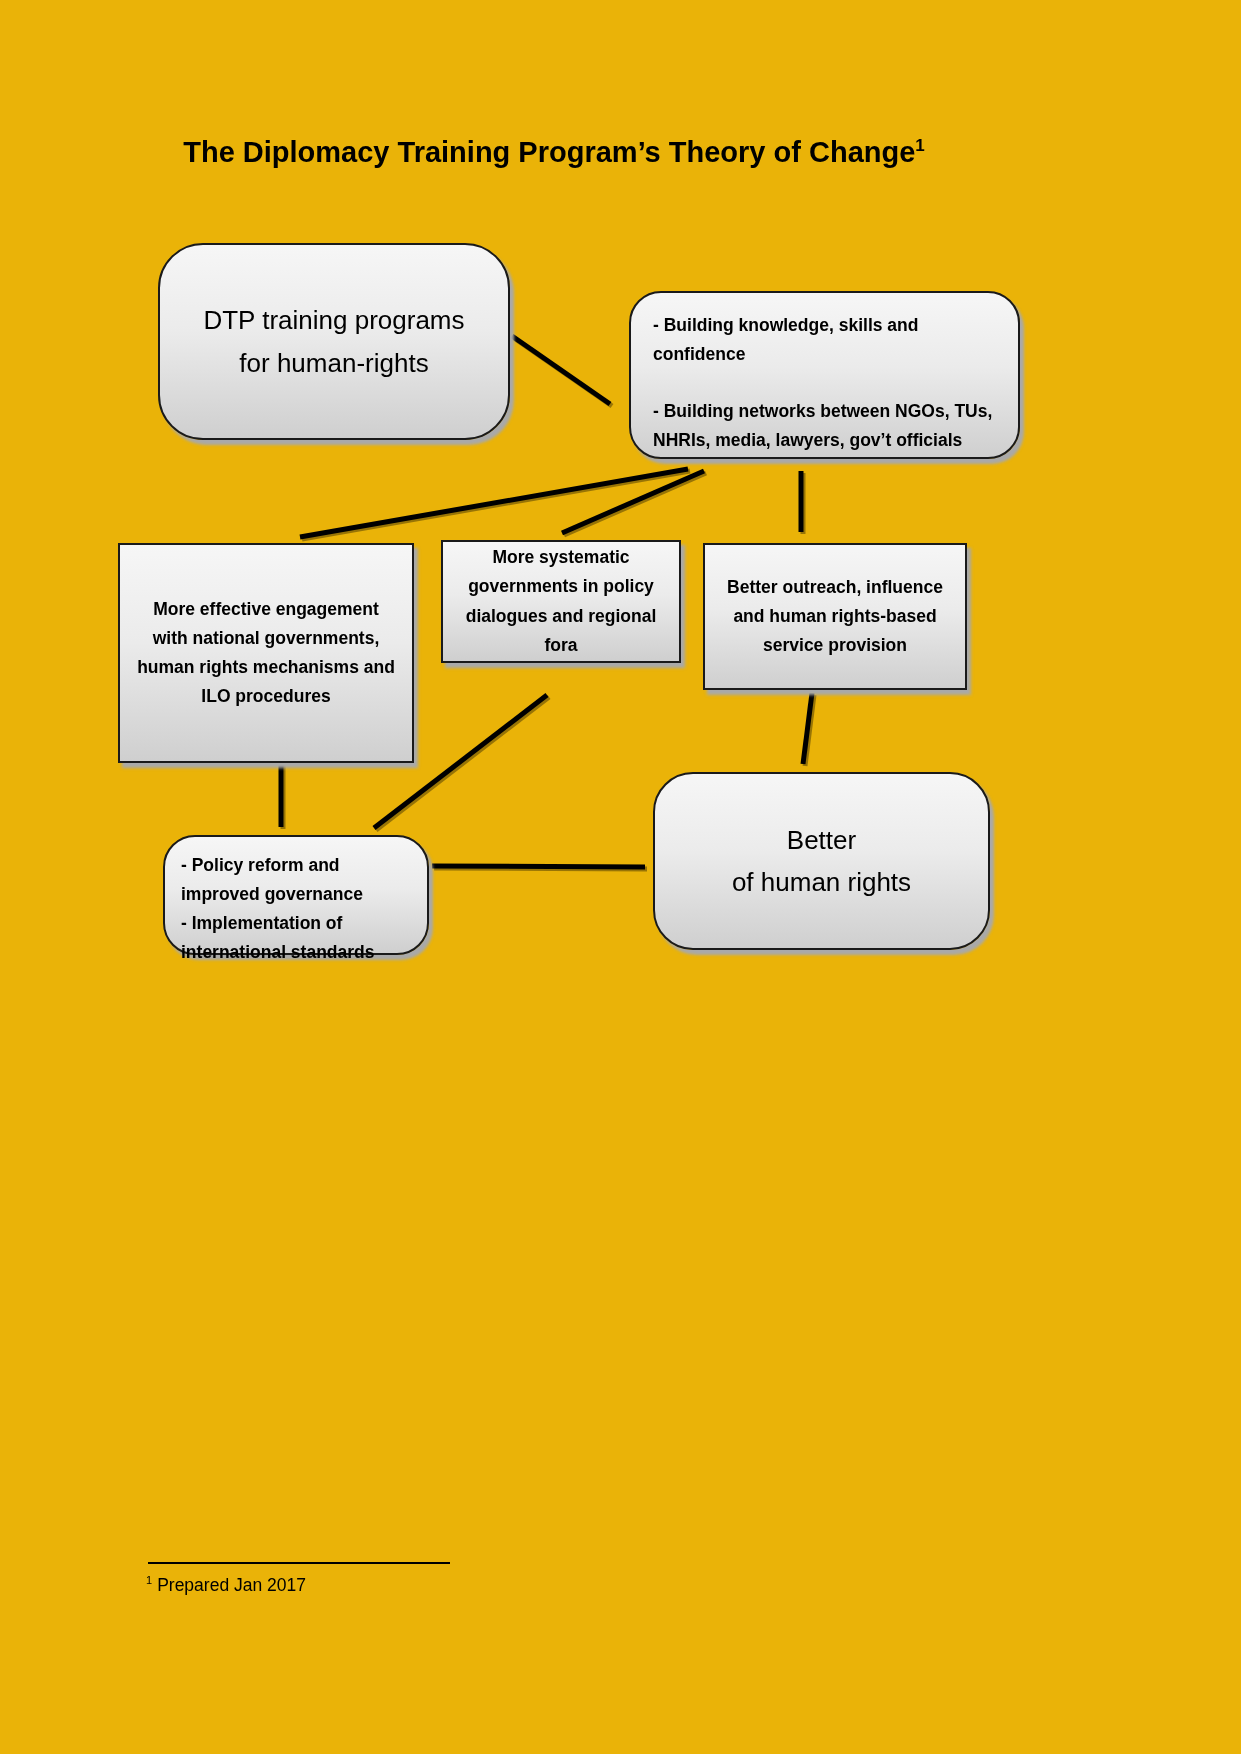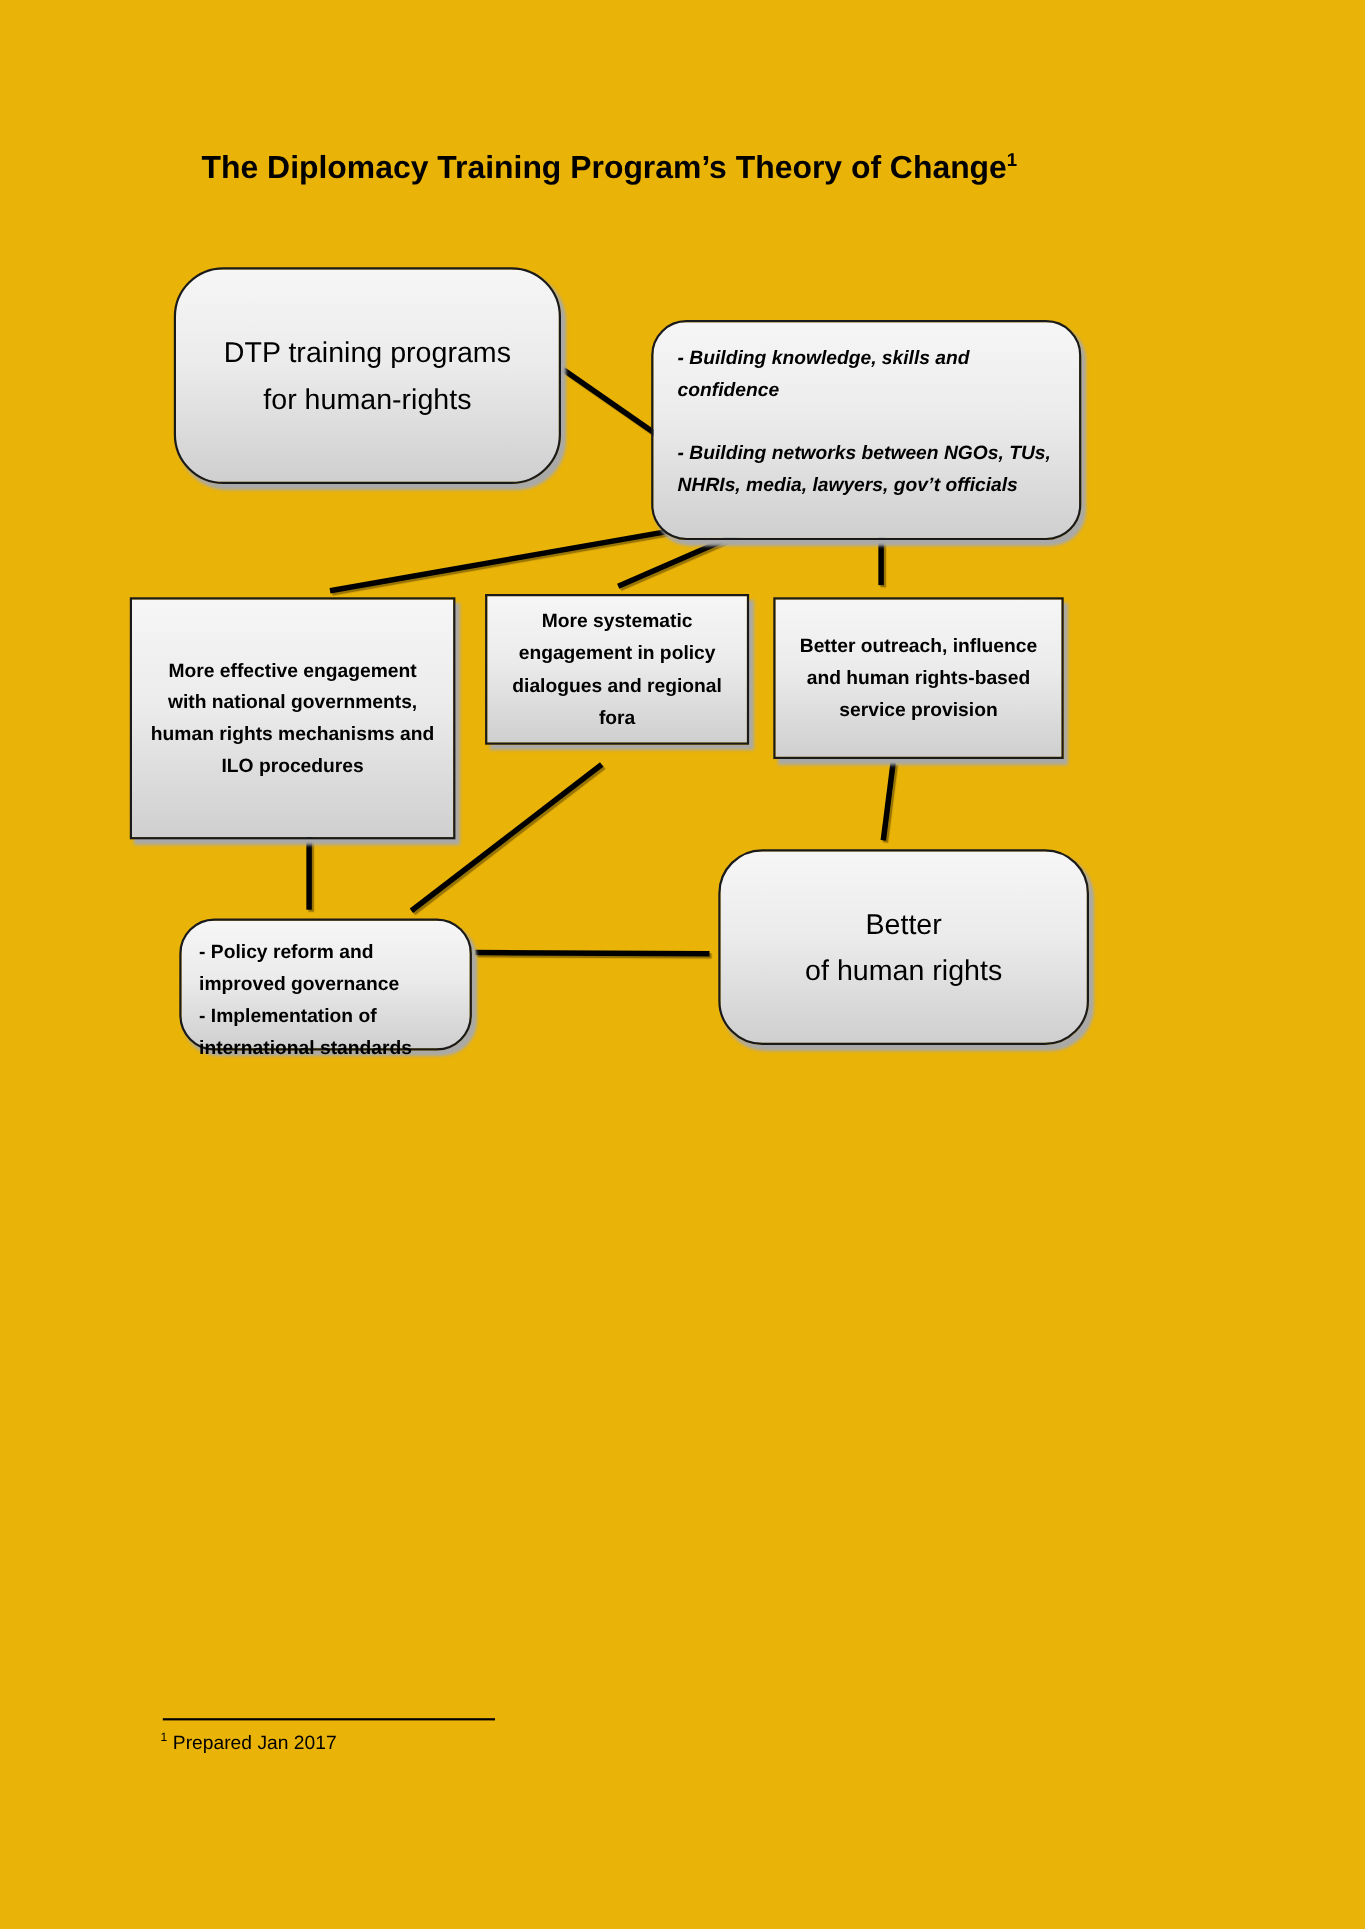--- a/index.html
+++ b/index.html
@@ -32,24 +32,24 @@
     flex-direction: column;
   }
   .rounded-lg { border-radius: 45px; }
   .rounded-md { border-radius: 32px; }
   .rounded-xl { border-radius: 40px; }
   .center-content { justify-content: center; align-items: center; text-align: right; }
   .big-text { font-size: 26px; line-height: 1.62; }
   .bold-text { font-size: 17.5px; font-weight: bold; line-height: 1.66; }
   
   #node-dtp       { left: 158px; top: 243px; width: 352px; height: 197px; }
-  #node-building  { left: 592px; top: 291px; width: 391px; height: 200px; padding: 18px 14px 0 22px; font-style: italic; }
+  #node-building  { left: 629px; top: 291px; width: 391px; height: 168px; padding: 18px 14px 0 22px; }
   #node-building .para + .para { margin-top: 28px; }
   #node-engagement { left: 118px; top: 543px; width: 296px; height: 220px; }
-  #node-dialogues  { left: 441px; top: 540px; width: 240px; height: 137px; }
+  #node-dialogues  { left: 441px; top: 540px; width: 240px; height: 123px; }
   #node-outreach   { left: 703px; top: 543px; width: 264px; height: 147px; }
   #node-reform     { left: 163px; top: 835px; width: 266px; height: 120px; padding: 14px 10px 0 16px; }
   #node-protection { left: 653px; top: 772px; width: 337px; height: 178px; }
   .arrows {
     position: absolute;
     left: 0; top: 0;
     width: 1241px; height: 1754px;
     pointer-events: none;
   }
   .arrows path, .arrows line {
@@ -114,21 +114,21 @@
 
   <div id="node-engagement" class="node center-content bold-text">
     <div>More effective engagement</div>
     <div>with national governments,</div>
     <div>human rights mechanisms and</div>
     <div>ILO procedures</div>
   </div>
 
   <div id="node-dialogues" class="node center-content bold-text">
     <div>More systematic</div>
-    <div>engagement in policy</div>
+    <div>governments in policy</div>
     <div>dialogues and regional</div>
     <div>fora</div>
   </div>
 
   <div id="node-outreach" class="node center-content bold-text">
     <div>Better outreach, influence</div>
     <div>and human rights-based</div>
     <div>service provision</div>
   </div>
 

